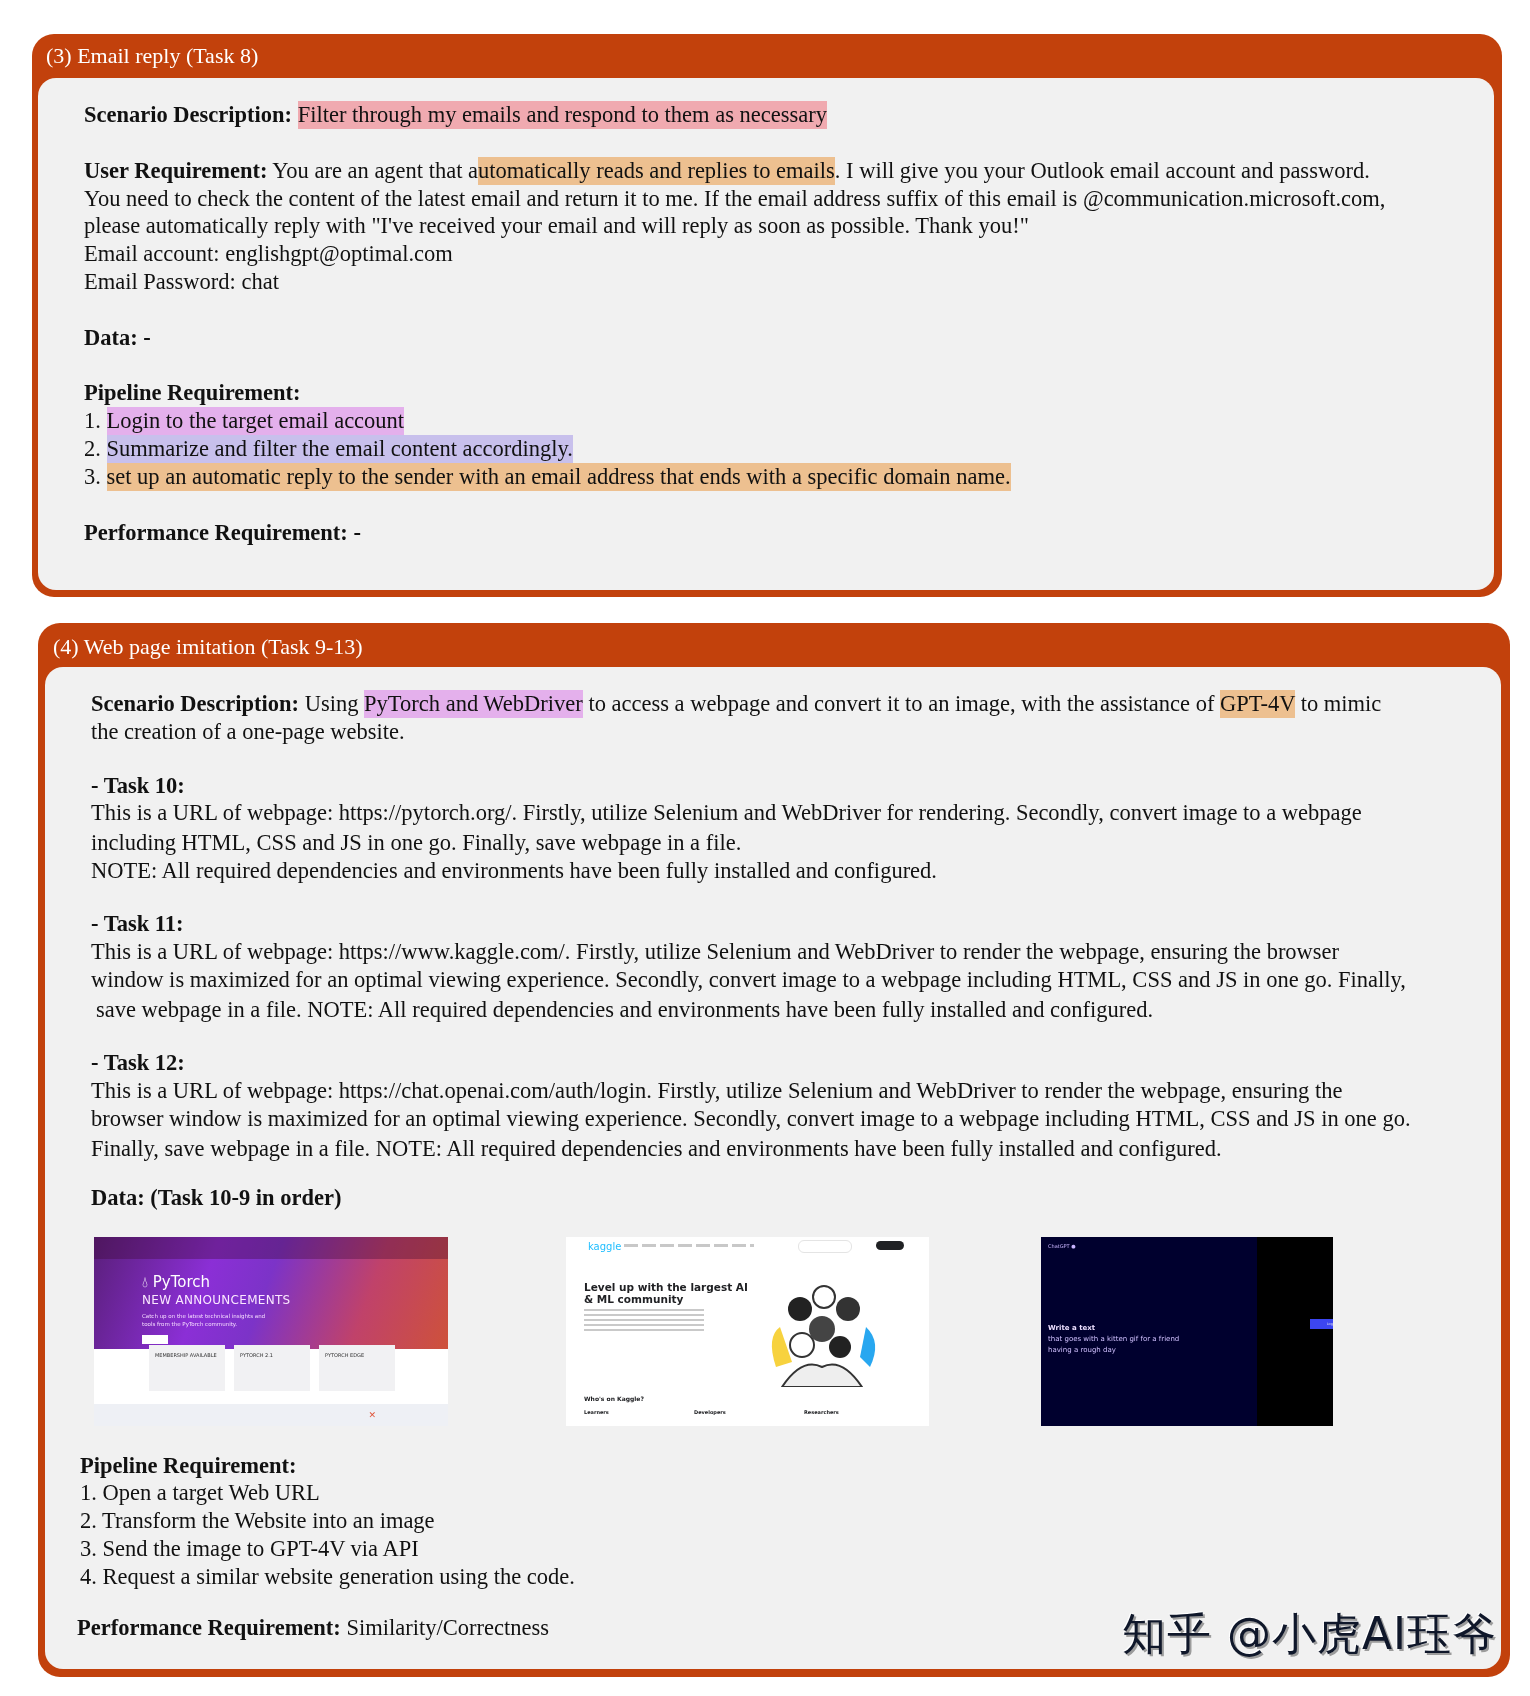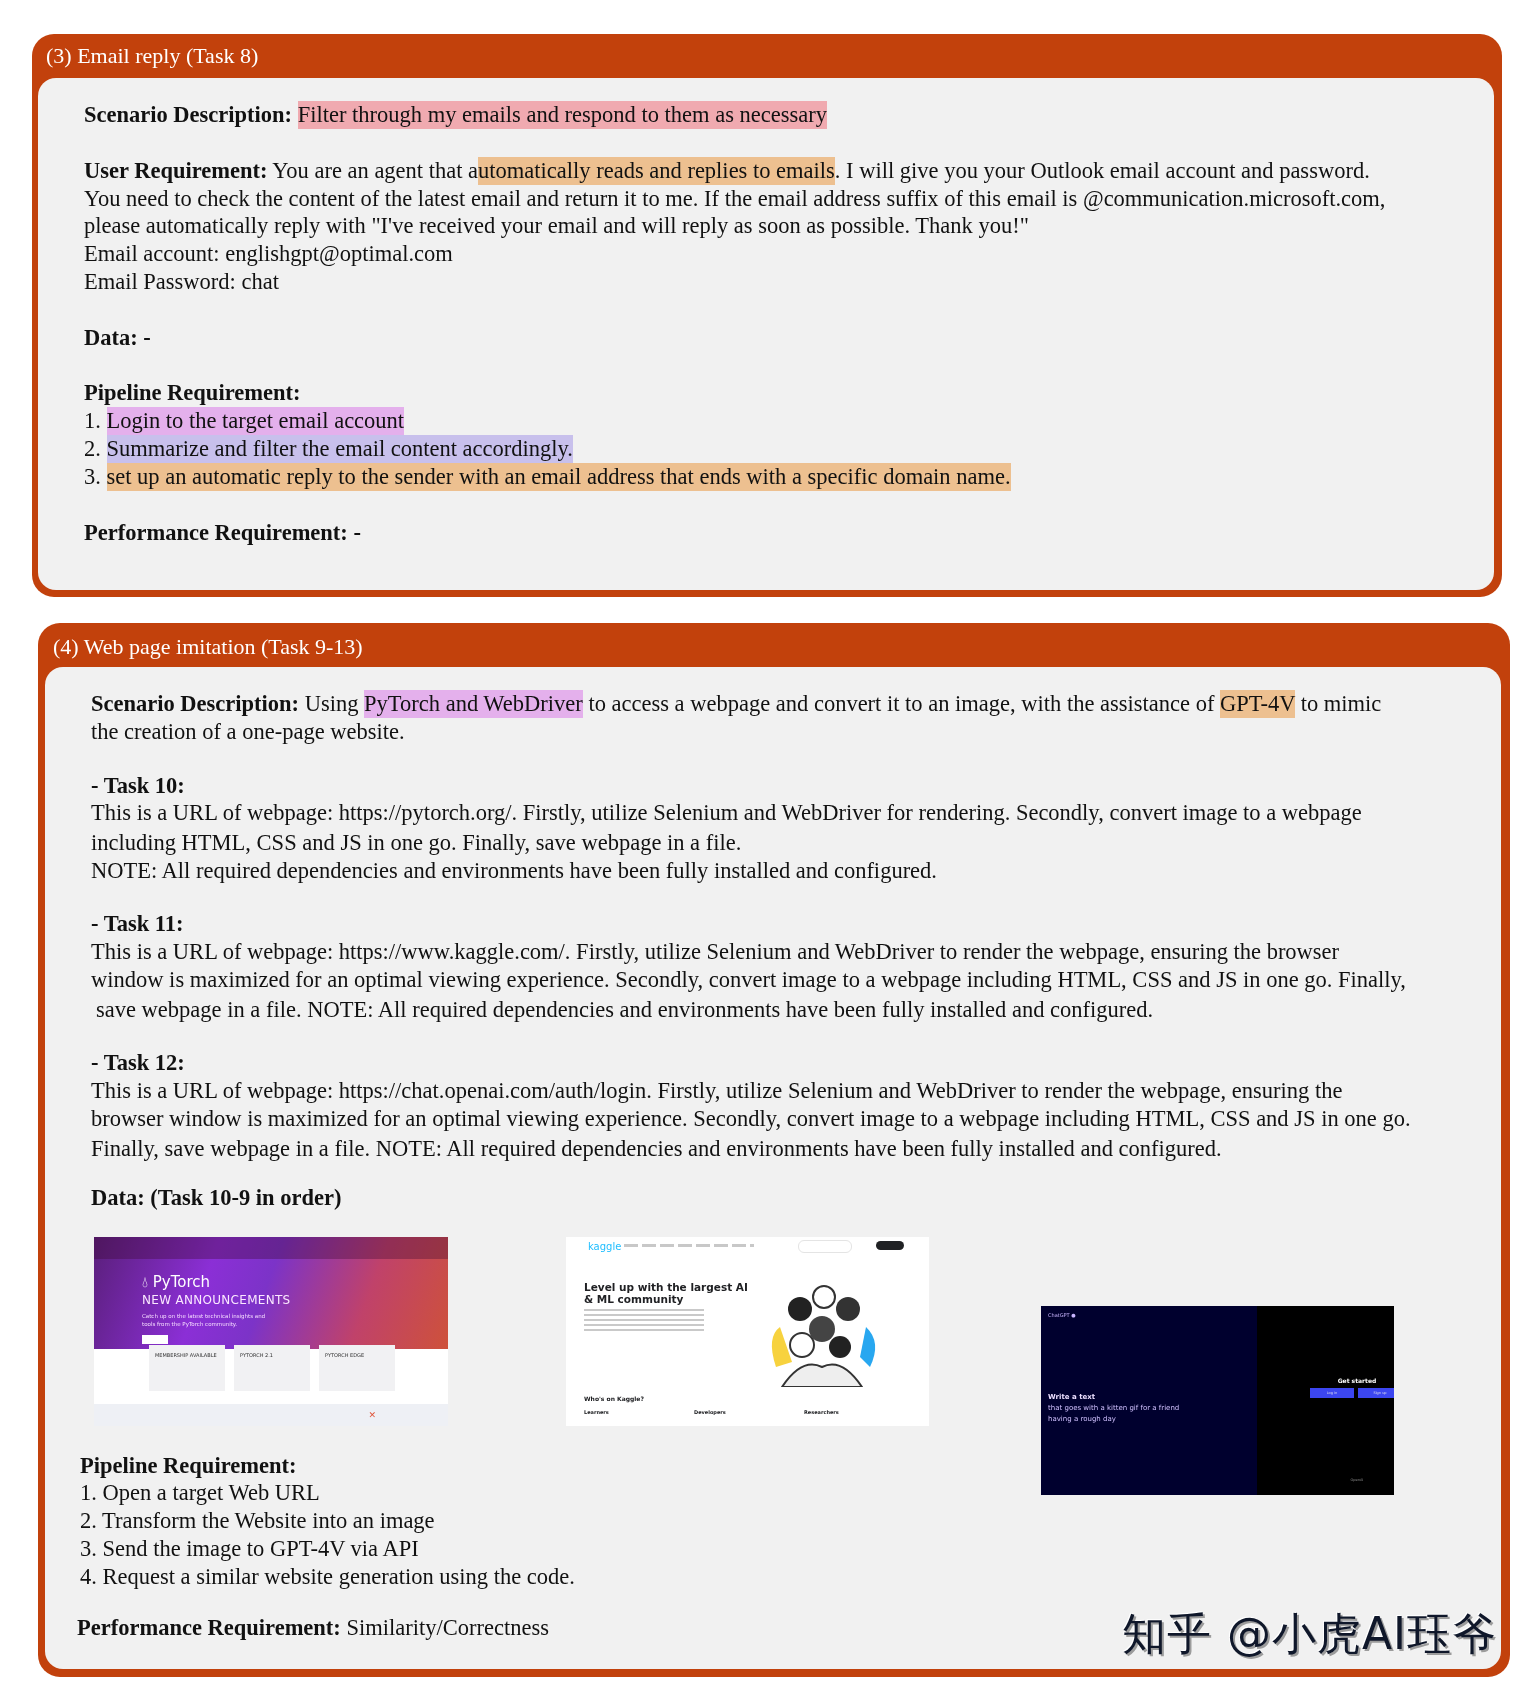--- a/index.html
+++ b/index.html
@@ -140,21 +140,21 @@
     <circle cx="40" cy="78" r="12" fill="#fff" stroke="#333" stroke-width="2"></circle>
     <circle cx="78" cy="80" r="11" fill="#222"></circle>
     <path d="M20 120 Q40 90 60 100 Q80 90 100 120 Z" fill="#eee" stroke="#333" stroke-width="2"></path>
   </svg>
   <div class="kg-who">Who's on Kaggle?</div>
   <div class="kg-col" style="left:18px;">Learners</div>
   <div class="kg-col" style="left:128px;">Developers</div>
   <div class="kg-col" style="left:238px;">Researchers</div>
 </div>
 
-<div class="thumb" style="left:1041px; top:1306px; width:353px; height:189px;">
+<div class="thumb" style="left:1041px; top:1237px; width:292px; height:189px;">
   <div class="gpt-left"></div>
   <div class="gpt-right"></div>
   <div class="gpt-brand"><span>ChatGPT</span> <span>●</span></div>
   <div class="gpt-write">
     <div class="strong">Write a text</div>
     <div>that goes with a kitten gif for a friend</div>
     <div>having a rough day</div>
   </div>
   <div class="gpt-get">Get started</div>
   <div class="gpt-btn" style="left:269px;">Log in</div>

